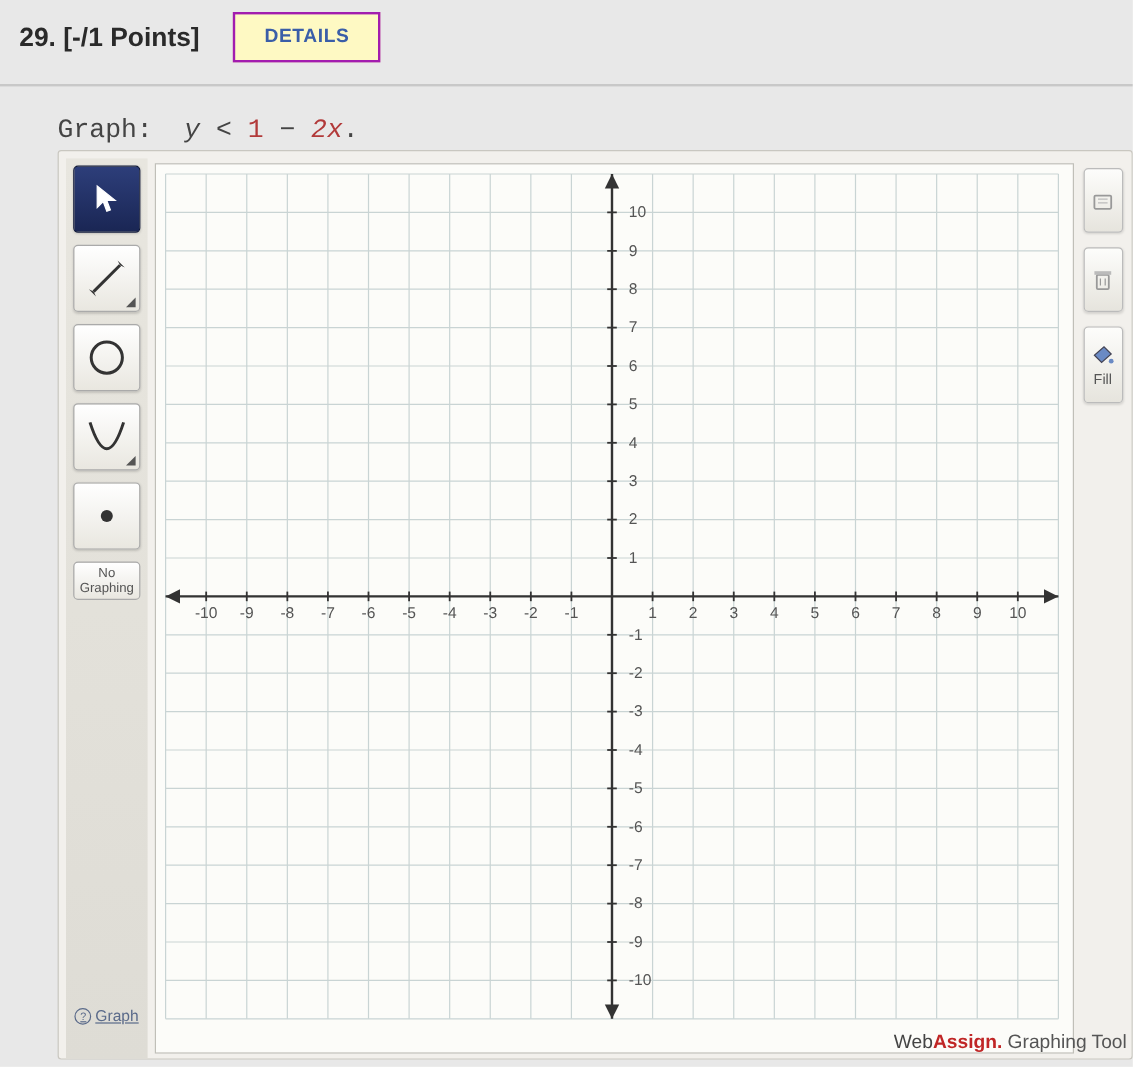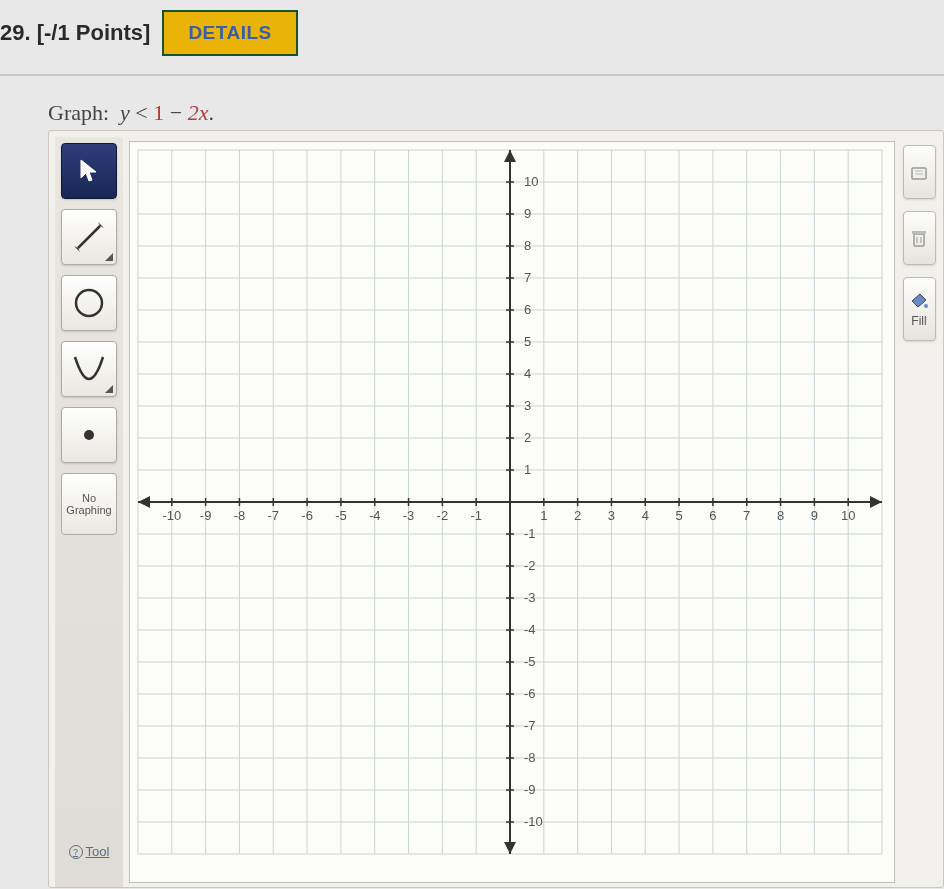--- a/index.html
+++ b/index.html
@@ -7,52 +7,52 @@
   font-family: Arial, Helvetica, sans-serif;
   background: #e8e8e8;
   width: 944px;
   height: 889px;
   overflow: hidden;
   color: #333;
 }
 .header {
   display: flex;
   align-items: center;
-  gap: 12px;
-  padding: 10px 0 18px 0;
+  gap: 28px;
+  padding: 10px 0 18px 16px;
   border-bottom: 2px solid #c8c8c8;
 }
 .qnum {
   font-size: 22px;
   font-weight: bold;
   color: #2a2a2a;
   margin-left: 0;
 }
 .pts { font-weight: bold; }
 .btn-outline {
-  border: 2px solid #14532d;
+  border: 2px solid #a21caf;
   color: #3a5ea8;
-  background: #eab308;
+  background: #fef9c3;
   font-weight: bold;
-  font-size: 19px;
+  font-size: 16px;
   padding: 10px 24px;
   letter-spacing: 0.5px;
   cursor: pointer;
 }
 .qref {
   font-size: 22px;
   font-weight: bold;
   color: #2a2a2a;
   margin-left: 8px;
 }
 .content {
   padding: 24px 0 0 48px;
 }
 .prompt {
-  font-family: Liberation Serif, serif;
+  font-family: Liberation Mono, monospace;
   font-size: 22px;
   color: #444;
   margin-bottom: 4px;
 }
 .prompt .yvar { font-style: italic; }
 .prompt .xvar { font-style: italic; color: #b23a3a; }
 .prompt .one { color: #b23a3a; }
 
 .graph-widget {
   display: flex;
@@ -92,21 +92,21 @@
 .tool-btn .corner {
   position: absolute;
   right: 3px;
   bottom: 3px;
   width: 0; height: 0;
   border-left: 8px solid transparent;
   border-bottom: 8px solid #555;
 }
 .tool-nosol {
   width: 56px;
-  height: 62px;
+  height: 32px;
   background: linear-gradient(#fff,#e9e7e0);
   border: 1px solid #aaa;
   border-radius: 4px;
   font-size: 11px;
   color: #555;
   display: flex;
   flex-direction: column;
   align-items: center;
   justify-content: center;
   cursor: pointer;
@@ -229,21 +229,21 @@
         <svg width="20" height="20" viewBox="0 0 20 20">
           <circle cx="10" cy="10" r="5" fill="#333"></circle>
         </svg>
       </div>
       <div class="tool-nosol">
         <span>No</span>
         <span>Graphing</span>
       </div>
       <div class="help-link">
         <span class="globe">?</span>
-        <span>Tool</span>
+        <span>Graph</span>
       </div>
     </div>
 
     <div class="plot-area">
       <svg id="gridsvg" width="760" height="720" viewBox="0 0 760 720">
           <line x1="8" y1="8" x2="8" y2="712" stroke="#c9d4d4" stroke-width="1"></line>
           <line x1="41.81818181818182" y1="8" x2="41.81818181818182" y2="712" stroke="#c9d4d4" stroke-width="1"></line>
           <line x1="75.63636363636364" y1="8" x2="75.63636363636364" y2="712" stroke="#c9d4d4" stroke-width="1"></line>
           <line x1="109.45454545454545" y1="8" x2="109.45454545454545" y2="712" stroke="#c9d4d4" stroke-width="1"></line>
           <line x1="143.27272727272728" y1="8" x2="143.27272727272728" y2="712" stroke="#c9d4d4" stroke-width="1"></line>
@@ -395,14 +395,17 @@
       </div>
       <div class="rtool fill">
         <svg width="22" height="20" viewBox="0 0 22 20">
           <path d="M4 10 L12 3 L18 9 L10 16 Z" fill="#6a8ac4" stroke="#445" stroke-width="1"></path>
           <circle cx="18" cy="15" r="2" fill="#6a8ac4"></circle>
         </svg>
         <span>Fill</span>
       </div>
     </div>
 
+    <div class="footer-brand">
+      <span class="wa1">Web</span><span class="wa2">Assign.</span><span> Graphing Tool</span>
+    </div>
   </div>
 </div>
 
 </body></html>

